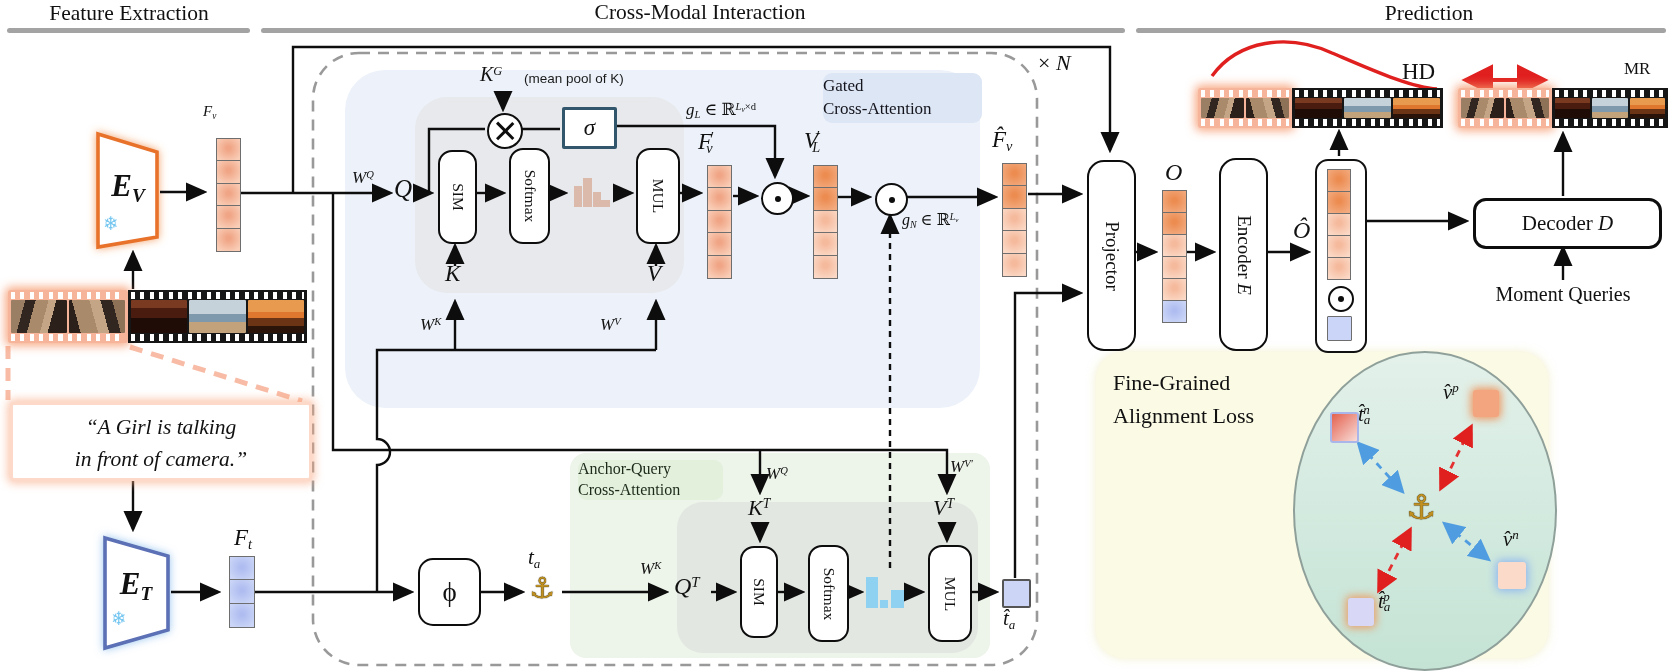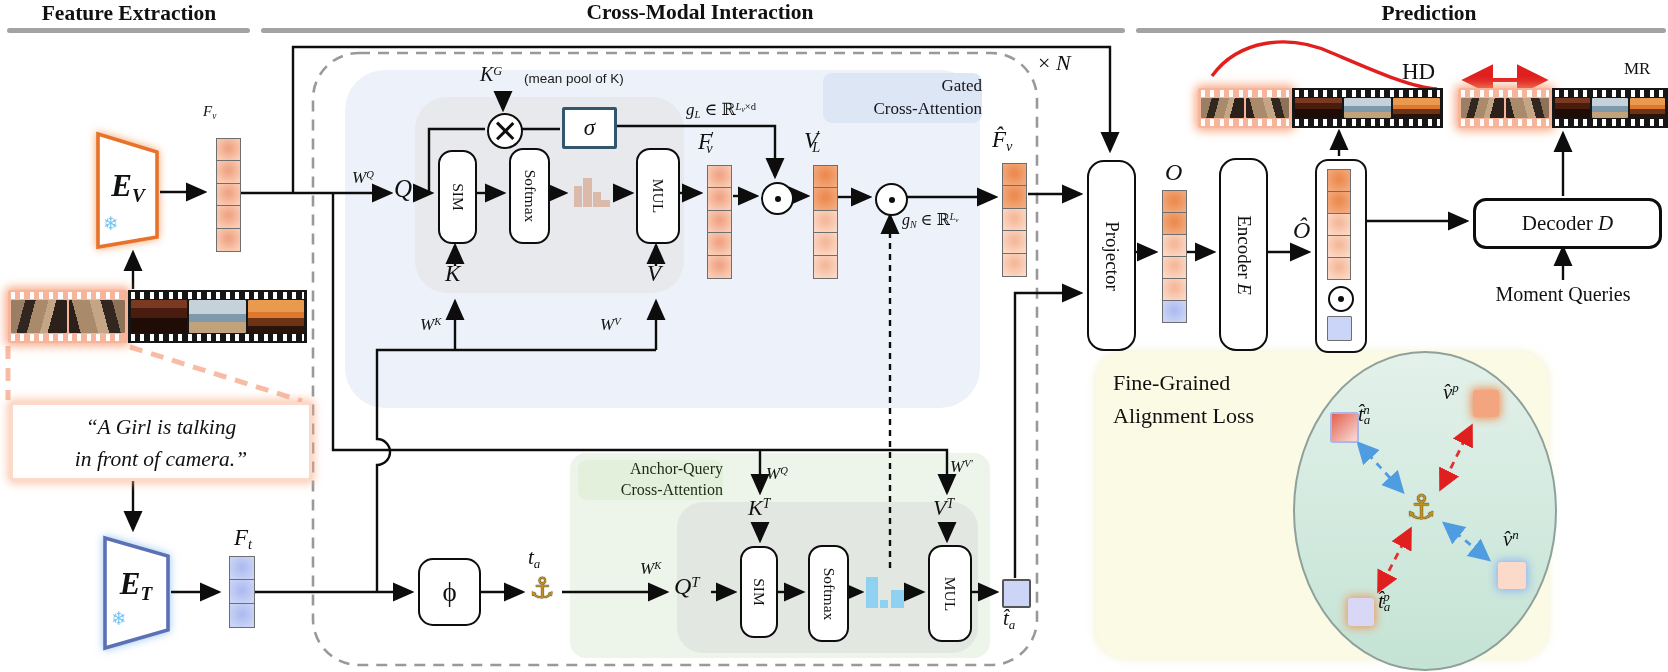--- a/index.html
+++ b/index.html
@@ -1,20 +1,20 @@
 <!DOCTYPE html>
 <html><head>
 <meta charset="utf-8">
 <style>
   html,body{margin:0;padding:0;background:#fff}
   #canvas{position:relative;width:1668px;height:672px;background:#fff;overflow:hidden;
           font-family:"Liberation Serif","DejaVu Serif",serif;color:#111}
   .bg{position:absolute;z-index:0}
   #wires{position:absolute;left:0;top:0;z-index:1}
-  .hdr{position:absolute;z-index:2;font-weight:bold;font-size:21.5px;text-align:center;white-space:nowrap}
+  .hdr{position:absolute;z-index:2;font-weight:normal;font-size:21.5px;text-align:center;white-space:nowrap}
   .bar{position:absolute;z-index:0;height:5px;background:#a3a3a3;border-radius:3px}
   .m{font-style:italic;font-family:"Liberation Serif","DejaVu Serif",serif;white-space:nowrap}
   .m sub,.m sup{font-size:.62em;font-style:italic}
   .m sub{vertical-align:-.3em}
   .m sup{vertical-align:.5em}
   .tiny{font-size:.72em;vertical-align:-.25em}
   .lbl{position:absolute;z-index:3;white-space:nowrap;line-height:1}
   .opbox{position:absolute;z-index:2;background:#fff;border:2.8px solid #0d0d0d;border-radius:14px;
          display:flex;align-items:center;justify-content:center}
   .vwrap{position:relative;width:100%;height:100%}
@@ -40,21 +40,21 @@
   .seg.hl{background:#f6b49b;box-shadow:0 0 10px 3px rgba(246,150,105,.8);border-radius:3px}
   .spr{height:7px;margin:2px 3px 0 3px;background:repeating-linear-gradient(90deg,#fff 0 4px,transparent 4px 9.5px)}
   .spr.bot{margin:0 3px 2px 3px}
   .frames{flex:1;display:flex;gap:2px;padding:1px 3px;min-height:0}
   .fr{flex:1;border-radius:1px}
   .f-girl{background:linear-gradient(105deg,#9b7f64 0 22%,#312720 22% 38%,#a98a6b 38% 58%,#c4a585 58% 70%,#2b211a 70% 100%)}
   .f-girl2{background:linear-gradient(75deg,#2b211a 0 18%,#a98a6b 18% 45%,#c4a585 45% 62%,#312720 62% 80%,#8d7258 80%)}
   .f-con{background:linear-gradient(180deg,#7a3a22 0 25%,#4a1c10 25% 55%,#200c06 55%)}
   .f-beach{background:linear-gradient(180deg,#c6d2da 0 42%,#7e98ac 42% 68%,#c2a27a 68%)}
   .f-sun{background:linear-gradient(180deg,#e89a4e 0 35%,#e0772e 35% 55%,#6b3414 55% 78%,#2a140a 78%)}
-  .region-lbl{position:absolute;z-index:2;text-align:right;border-radius:9px;
+  .region-lbl{position:absolute;z-index:2;text-align:left;border-radius:9px;
               display:flex;flex-direction:column;justify-content:center}
   .sq{position:absolute;z-index:3;border-radius:3px}
   .snow{position:absolute;z-index:3;color:#74c6f0;font-family:"DejaVu Sans",sans-serif}
   .anch{position:absolute;z-index:3;color:#c09122;font-family:"DejaVu Sans",sans-serif;
         text-shadow:0 0 1px #3c3008,0 0 1px #3c3008}
   .quote{position:absolute;z-index:2;background:#fff;border:3px solid #fcd9c9;border-radius:4px;
          box-shadow:0 0 9px 3px rgba(248,168,130,.6);text-align:center;
          font-style:italic;font-size:21.5px;line-height:1.5;padding-top:6px}
 </style>
 </head>

